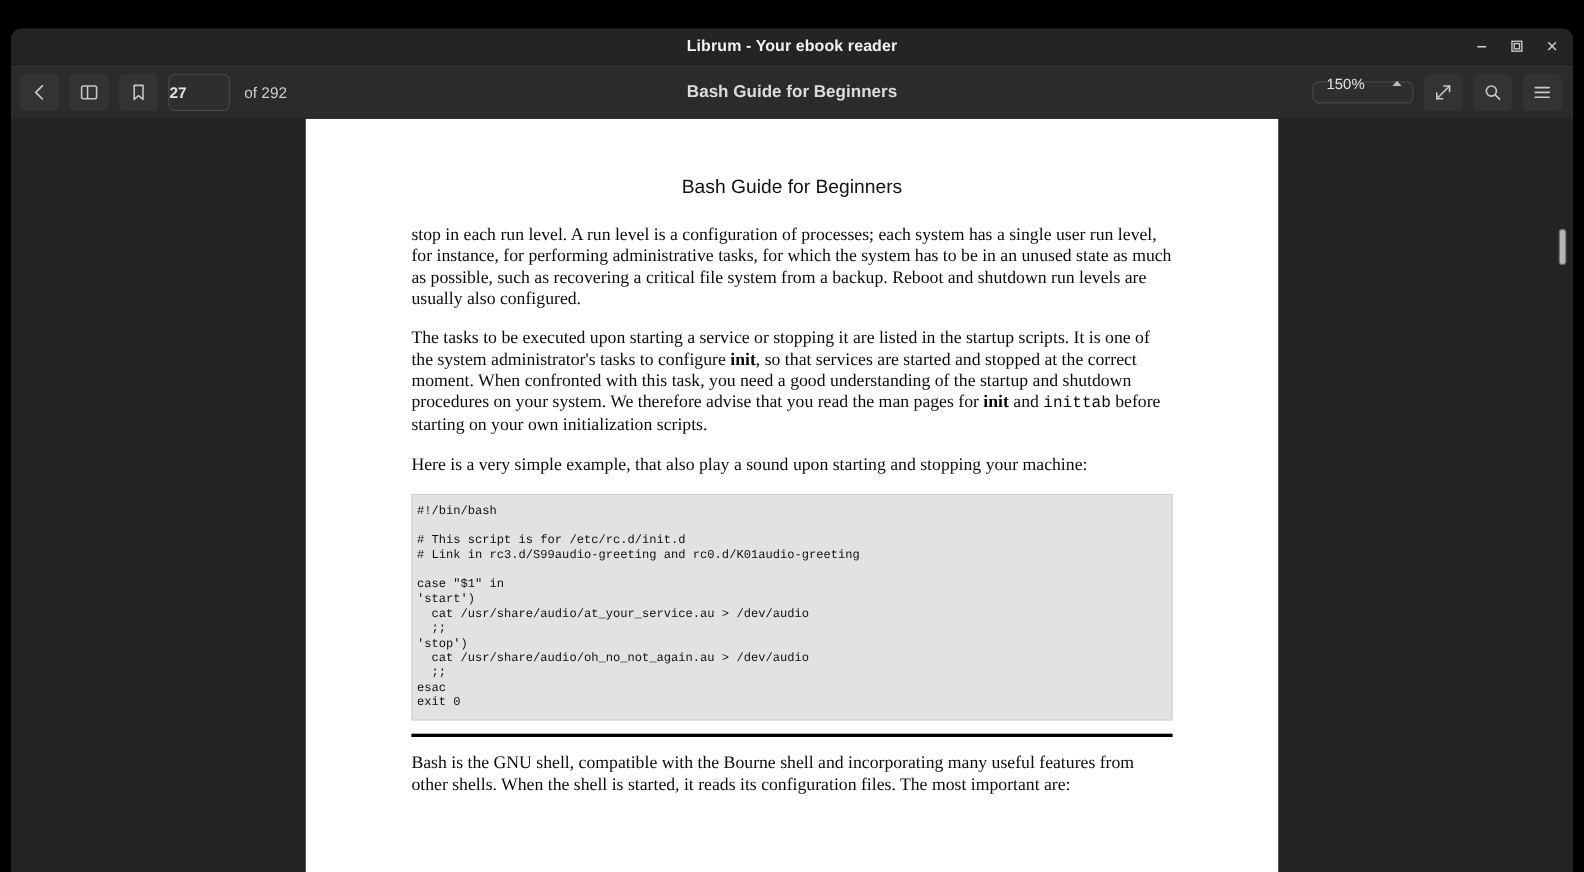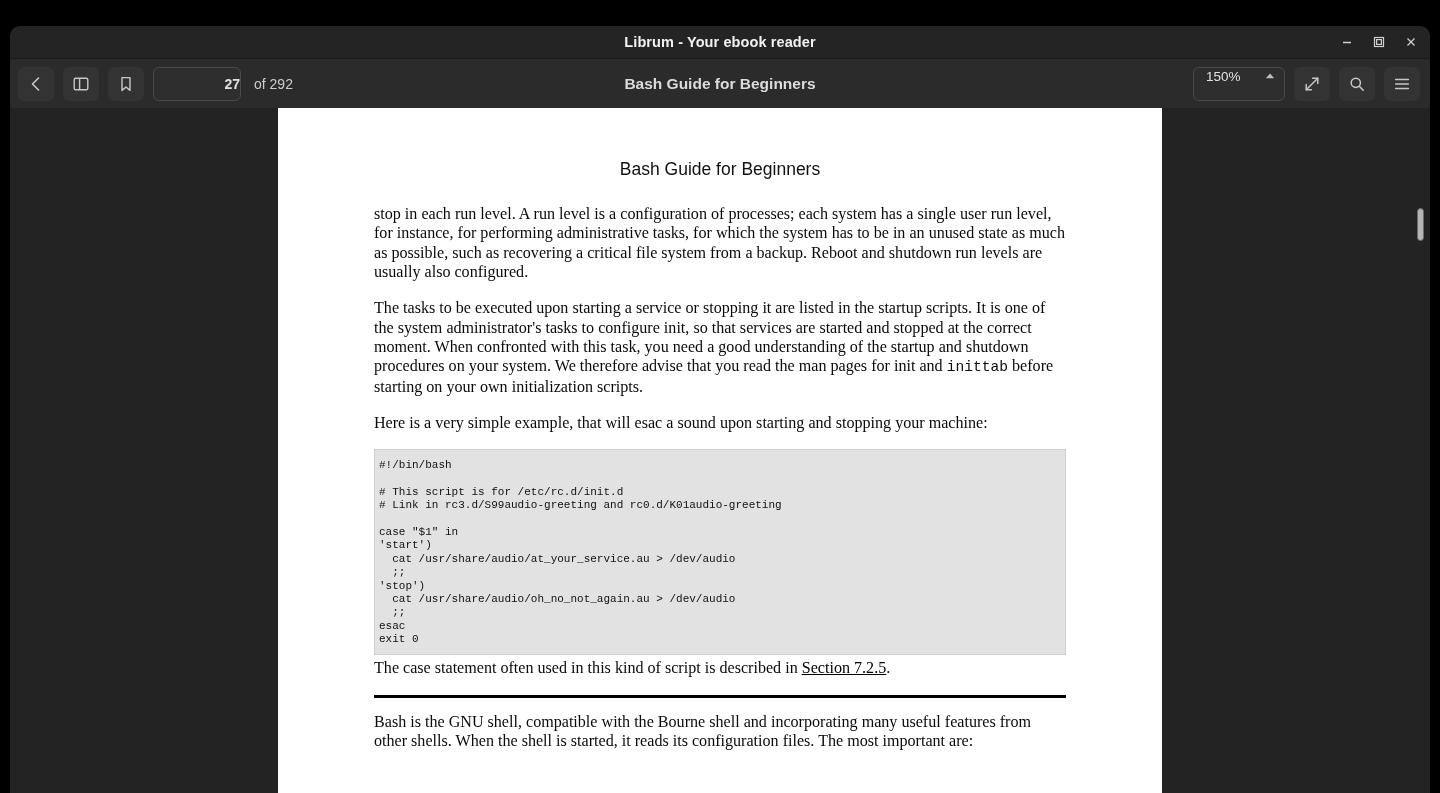--- a/index.html
+++ b/index.html
@@ -105,40 +105,40 @@
     border-radius: 6px;
     background: #333333;
     display: flex;
     align-items: center;
     justify-content: center;
     color: #c8c8c8;
   }
   .icon-btn svg { display: block; }
 
   .page-input {
-    width: 88px;
+    width: 56px;
     height: 34px;
     border: 1px solid #4a4a4a;
     border-radius: 6px;
     background: #2e2e2e;
     color: #e2e2e2;
     font-size: 14px;
     font-weight: bold;
-    text-align: right;
+    text-align: left;
     font-family: "Liberation Sans", sans-serif;
     outline: none;
   }
   .page-total {
     font-size: 14px;
     color: #cdcdcd;
     margin-left: 4px;
   }
 
   .zoom-box {
-    height: 34px;
+    height: 20px;
     min-width: 92px;
     border: 1px solid #4a4a4a;
     border-radius: 6px;
     background: #2e2e2e;
     display: flex;
     align-items: center;
     justify-content: space-between;
     padding: 0 8px 16px 12px;
     gap: 10px;
   }
@@ -177,21 +177,21 @@
     margin-bottom: 24px;
   }
 
   .doc-p {
     font-size: 16.1px;
     line-height: 1.20;
     text-align: left;
     margin-bottom: 17px;
     color: #0a0a0a;
   }
-  .doc-p b { font-weight: normal; }
+  .doc-p b { font-weight: bold; }
   .doc-p .mono {
     font-family: "Liberation Mono", monospace;
     font-size: 14.6px;
     text-align: right;
   }
   .doc-p .doclink {
     text-decoration: underline;
     color: #000;
   }
 
@@ -350,38 +350,37 @@
   <div class="viewport">
 
     <div class="page-sheet">
 
       <div class="doc-header">Bash Guide for Beginners</div>
 
       <p class="doc-p">stop in each run level. A run level is a configuration of processes; each system has a single user run level, for instance, for performing administrative tasks, for which the system has to be in an unused state as much as possible, such as recovering a critical file system from a backup. Reboot and shutdown run levels are usually also configured.</p>
 
       <p class="doc-p"><span>The tasks to be executed upon starting a service or stopping it are listed in the startup scripts. It is one of the system administrator's tasks to configure </span><b>init</b><span>, so that services are started and stopped at the correct moment. When confronted with this task, you need a good understanding of the startup and shutdown procedures on your system. We therefore advise that you read the man pages for </span><b>init</b><span> and </span><span class="mono">inittab</span><span> before starting on your own initialization scripts.</span></p>
 
-      <p class="doc-p">Here is a very simple example, that will esac a sound upon starting and stopping your machine:</p>
+      <p class="doc-p">Here is a very simple example, that also play a sound upon starting and stopping your machine:</p>
 
       <pre class="code-block">#!/bin/bash
 
 # This script is for /etc/rc.d/init.d
 # Link in rc3.d/S99audio-greeting and rc0.d/K01audio-greeting
 
 case "$1" in
 'start')
   cat /usr/share/audio/at_your_service.au &gt; /dev/audio
   ;;
 'stop')
   cat /usr/share/audio/oh_no_not_again.au &gt; /dev/audio
   ;;
 esac
 exit 0</pre>
 
-      <p class="doc-p"><span>The </span><b>case</b><span> statement often used in this kind of script is described in </span><a class="doclink" href="#">Section 7.2.5</a><span>.</span></p>
 
       <hr class="hrule">
 
 
       <p class="doc-p">Bash is the GNU shell, compatible with the Bourne shell and incorporating many useful features from other shells. When the shell is started, it reads its configuration files. The most important are:</p>
 
     </div>
 
     <div class="scrollbar-track">
       <div class="scrollbar-thumb"></div>

